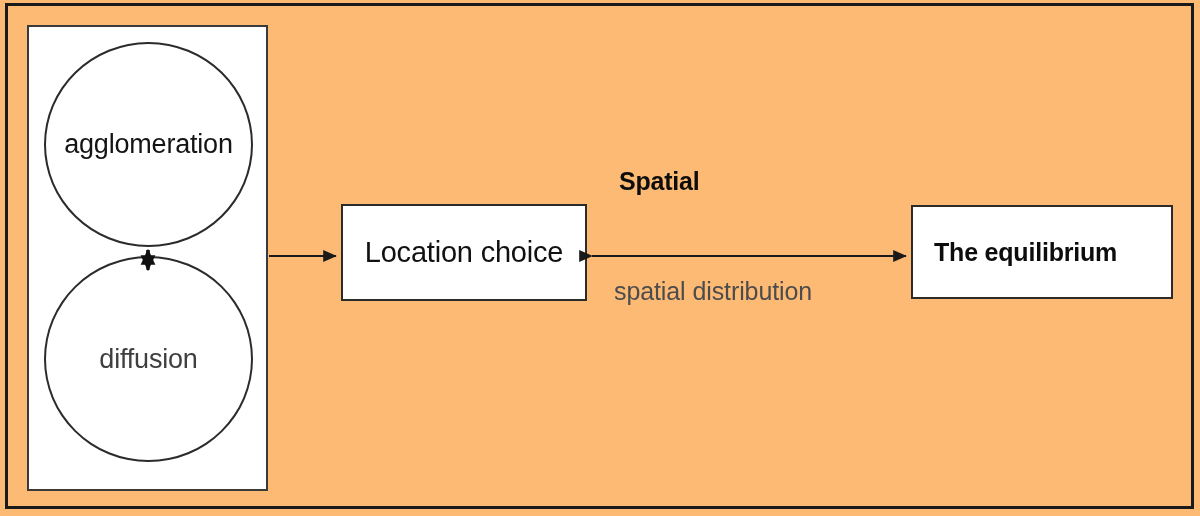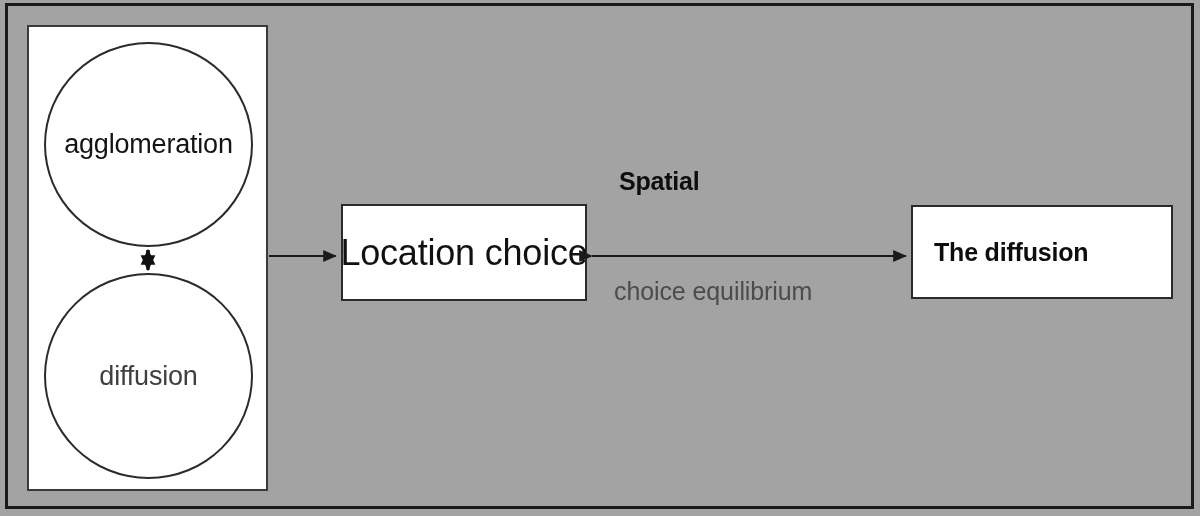--- a/index.html
+++ b/index.html
@@ -7,21 +7,21 @@
     padding: 0;
     background: #ffffff;
   }
   body {
     font-family: "Liberation Sans", sans-serif;
   }
   #diagram-root {
     position: relative;
     width: 1200px;
     height: 516px;
-    background: #a3a3a3;
+    background: #fdba74;
     overflow: hidden;
   }
   
   .outer-frame {
     position: absolute;
     left: 5px;
     top: 3px;
     width: 1189px;
     height: 506px;
     border: 3px solid #1a1a1a;
@@ -50,21 +50,21 @@
     justify-content: center;
   }
   .circle-agglomeration {
     left: 44px;
     top: 42px;
     width: 209px;
     height: 205px;
   }
   .circle-diffusion {
     left: 44px;
-    top: 273px;
+    top: 256px;
     width: 209px;
     height: 206px;
   }
   .circle-label {
     font-size: 27px;
     line-height: 1;
     letter-spacing: -0.2px;
     white-space: nowrap;
   }
   .label-agglomeration {
@@ -83,21 +83,21 @@
     align-items: center;
   }
   .box-location {
     left: 341px;
     top: 204px;
     width: 246px;
     height: 97px;
     justify-content: center;
   }
   .box-location .box-text {
-    font-size: 36px;
+    font-size: 29px;
     color: #111111;
     font-weight: normal;
     letter-spacing: -0.2px;
     white-space: nowrap;
   }
   .box-population {
     left: 911px;
     top: 205px;
     width: 262px;
     height: 94px;
@@ -159,21 +159,21 @@
 
   <div class="circle circle-diffusion">
     <span class="circle-label label-diffusion">diffusion</span>
   </div>
 
   <div class="node-box box-location">
     <span class="box-text">Location choice</span>
   </div>
 
   <div class="node-box box-population">
-    <span class="box-text"><span>The diffusion</span><br></span>
+    <span class="box-text"><span>The equilibrium</span><br></span>
   </div>
 
   <svg class="arrow-layer" viewBox="0 0 1200 516">
     <defs>
       <marker id="head-right" viewBox="0 0 10 10" refX="9.4" refY="5" markerWidth="6.2" markerHeight="6.2" orient="auto-start-reverse">
         <path d="M 0 0.6 L 10 5 L 0 9.4 z" fill="#1a1a1a"></path>
       </marker>
       <marker id="head-left" viewBox="0 0 10 10" refX="9.4" refY="5" markerWidth="6.2" markerHeight="6.2" orient="auto">
         <path d="M 0 0.6 L 10 5 L 0 9.4 z" fill="#1a1a1a"></path>
       </marker>
@@ -188,15 +188,15 @@
     <line x1="148" y1="268" x2="148" y2="250" stroke="#111111" stroke-width="3.2" marker-end="url(#head-up)"></line>
     <line x1="148" y1="250" x2="148" y2="270" stroke="#111111" stroke-width="3.2" marker-end="url(#head-down)"></line>
 
     <line x1="269" y1="256" x2="336" y2="256" stroke="#1a1a1a" stroke-width="2.2" marker-end="url(#head-right)"></line>
 
     <line x1="592" y1="256" x2="906" y2="256" stroke="#1a1a1a" stroke-width="2.2" marker-start="url(#head-left)" marker-end="url(#head-right)"></line>
   </svg>
 
   <div class="edge-label label-selforg"><span>Spatial</span><br></div>
 
-  <div class="edge-label label-equilibrium">choice equilibrium</div>
+  <div class="edge-label label-equilibrium">spatial distribution</div>
 
 </div>
 
 </body></html>

